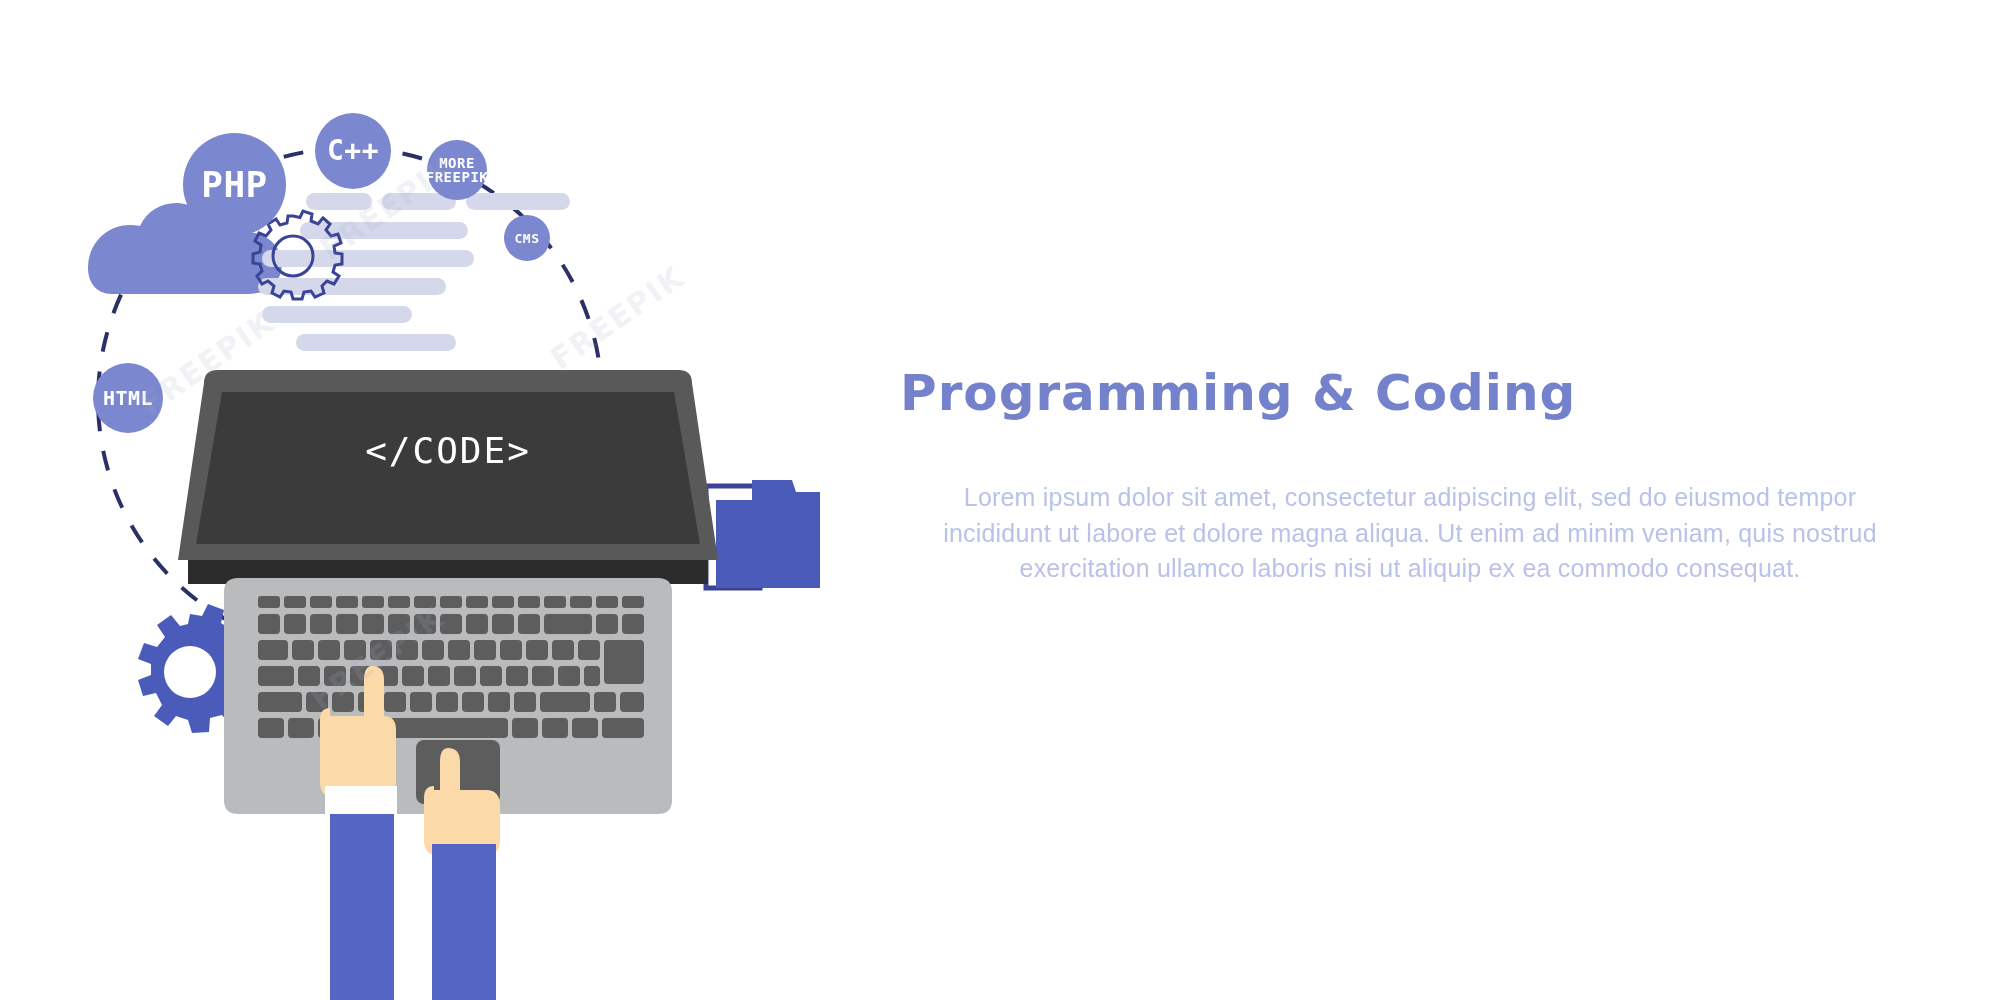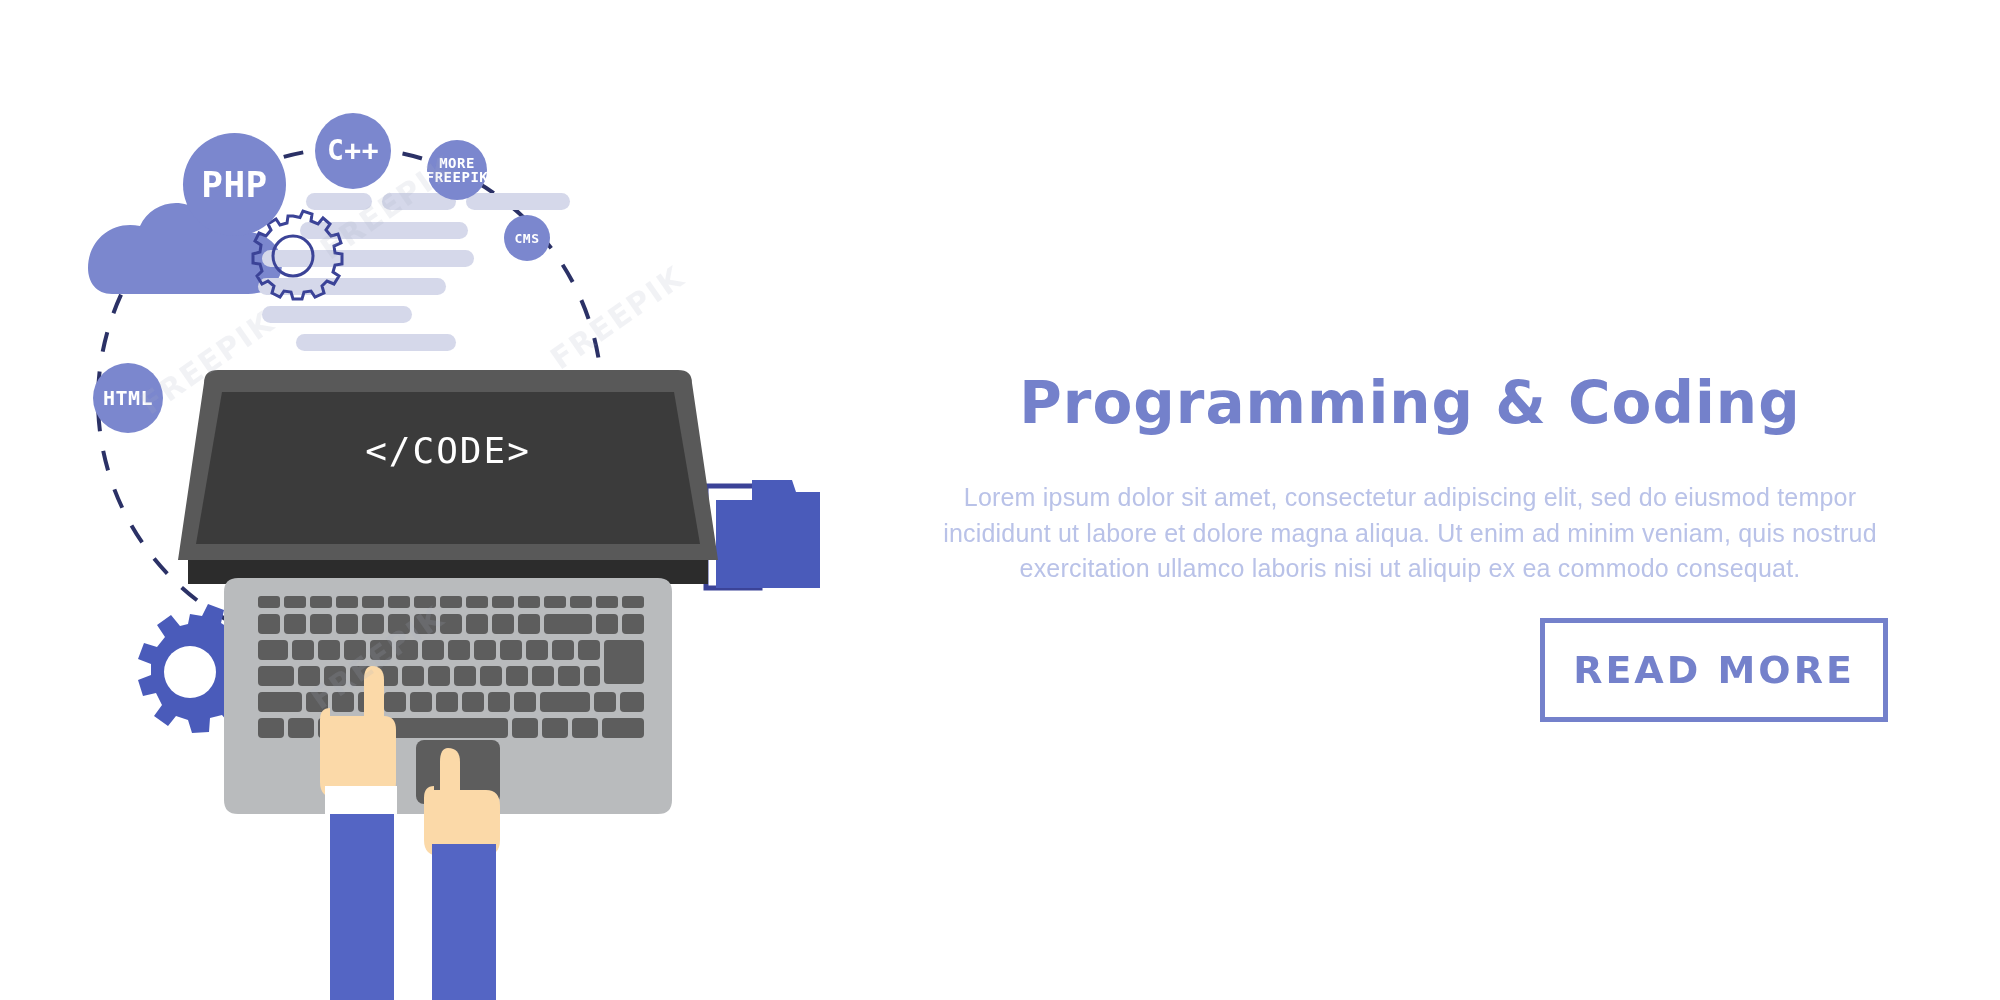--- a/index.html
+++ b/index.html
@@ -57,25 +57,24 @@
     left: 900px;
     top: 0;
     width: 1100px;
     height: 1000px;
   }
   .headline {
     position: absolute;
     left: 0;
     top: 330px;
     width: 1020px;
-    text-align: center;
     color: #7481cb;
     font-family: "DejaVu Sans", sans-serif;
     font-weight: bold;
-    font-size: 58px;
+    font-size: 50px;
     letter-spacing: 1px;
     white-space: nowrap;
   }
   .body-copy {
     position: absolute;
     left: 10px;
     top: 455px;
     width: 1000px;
     text-align: center;
     color: #b9c2e8;
@@ -340,16 +339,15 @@
     <div class="wm" style="left:540px; top:300px;">FREEPIK</div>
     <div class="wm" style="left:300px; top:640px;">FREEPIK</div>
   </div>
 
   <div class="content">
 
     <h1 class="headline">Programming &amp; Coding</h1>
 
     <p class="body-copy">Lorem ipsum dolor sit amet, consectetur adipiscing elit, sed do eiusmod tempor incididunt ut labore et dolore magna aliqua. Ut enim ad minim veniam, quis nostrud exercitation ullamco laboris nisi ut aliquip ex ea commodo consequat.</p>
 
-    <div class="read-more">READ MORE</div>
   </div>
 
 </div>
 
 </body></html>

